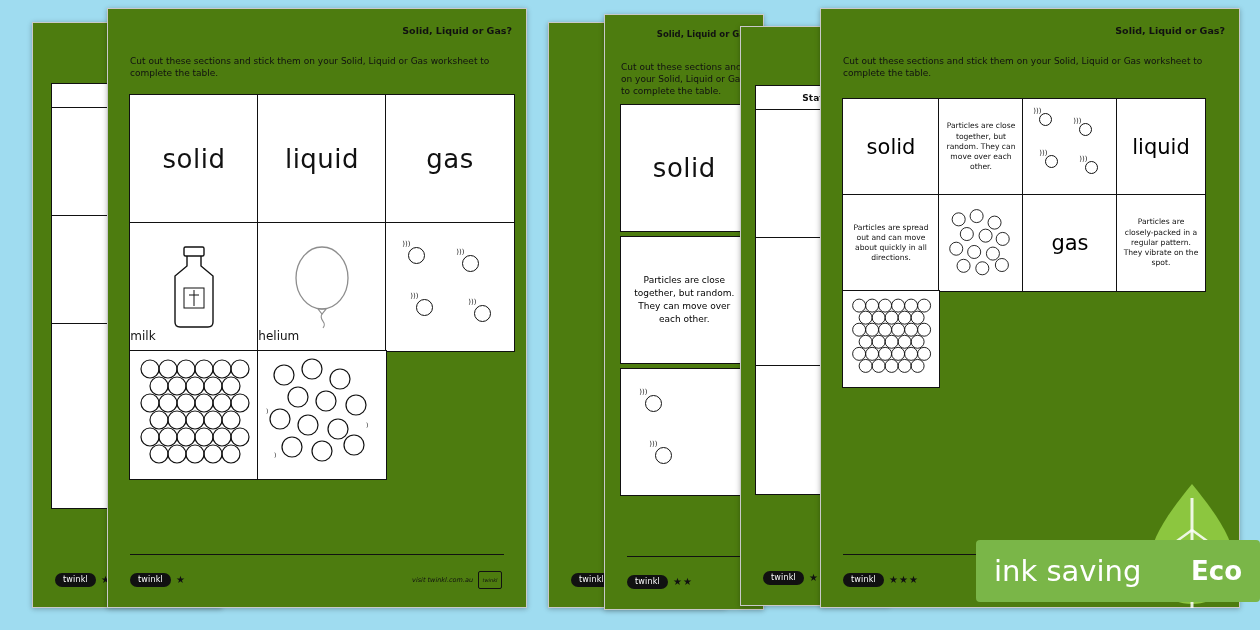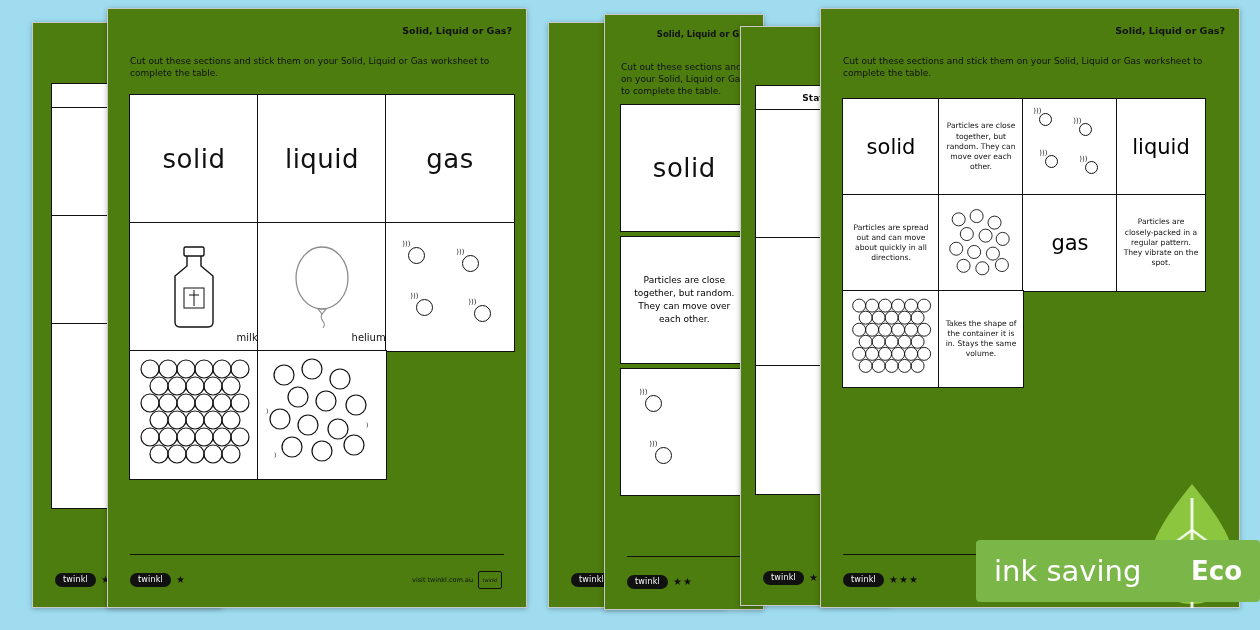--- a/index.html
+++ b/index.html
@@ -37,21 +37,21 @@
   }
   .tw-pill{
     background:#111;color:#fff;border-radius:9px;
     font-size:8px;padding:2.5px 8px 3px;letter-spacing:.2px;
     font-family:"DejaVu Sans", sans-serif;
   }
   .stars{color:#111;font-size:10px;letter-spacing:1px;line-height:1;}
   .visit{
     position:absolute;bottom:18px;right:24px;
     display:flex;align-items:center;gap:5px;
-    font-size:6.5px;color:#111;
+    font-size:6.5px;color:#111;font-style:italic;
   }
   .visit .mini{
     width:22px;height:16px;border:1px solid #111;border-radius:2px;
     display:flex;align-items:center;justify-content:center;font-size:5px;
   }
 
   
   .grid3{
     position:absolute;left:22px;top:86px;
     display:grid;grid-template-columns:repeat(3,128px);
@@ -60,22 +60,22 @@
   .cell{
     border:1.4px solid #111;margin:-0.7px;
     display:flex;align-items:center;justify-content:center;
     position:relative;background:#fff;box-sizing:border-box;
   }
   .word{
     font-family:"DejaVu Sans", sans-serif;
     font-size:26px;color:#111;letter-spacing:.5px;
   }
   .cap{
-    position:absolute;bottom:8px;left:0;right:0;text-align:right;
-    font-size:10px;color:#111;
+    position:absolute;bottom:8px;left:0;right:0;text-align:left;
+    font-size:12px;color:#111;
   }
 
   
   .parts{position:absolute;inset:0;}
   .pc{
     position:absolute;border:1.3px solid #111;border-radius:50%;
     background:#fff;box-sizing:border-box;
   }
   .vib{position:absolute;color:#111;font-size:7px;line-height:1;}
 
@@ -391,23 +391,20 @@
               <circle cx="68" cy="62" r="7"></circle>
               <circle cx="82" cy="62" r="7"></circle>
             <circle cx="19" cy="75" r="7"></circle>
               <circle cx="33" cy="75" r="7"></circle>
               <circle cx="47" cy="75" r="7"></circle>
               <circle cx="61" cy="75" r="7"></circle>
               <circle cx="75" cy="75" r="7"></circle>
           </g>
         </svg>
       </div>
-      <div class="acell">
-        <span class="t">Takes the shape of the container it is in. Stays the same volume.</span>
-      </div>
     </div>
 
     <div class="rule"></div>
     <div class="twinkl">
       <span class="tw-pill">twinkl</span>
       <span class="stars">★★★</span>
     </div>
   </div>
 
   <div class="eco">

